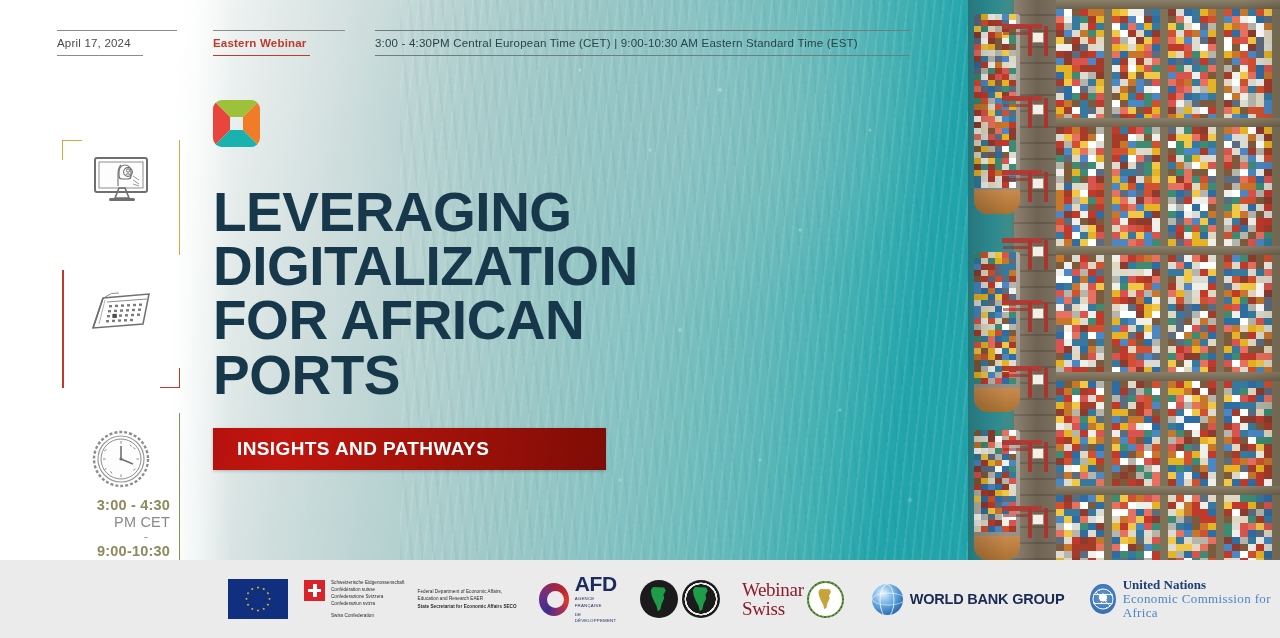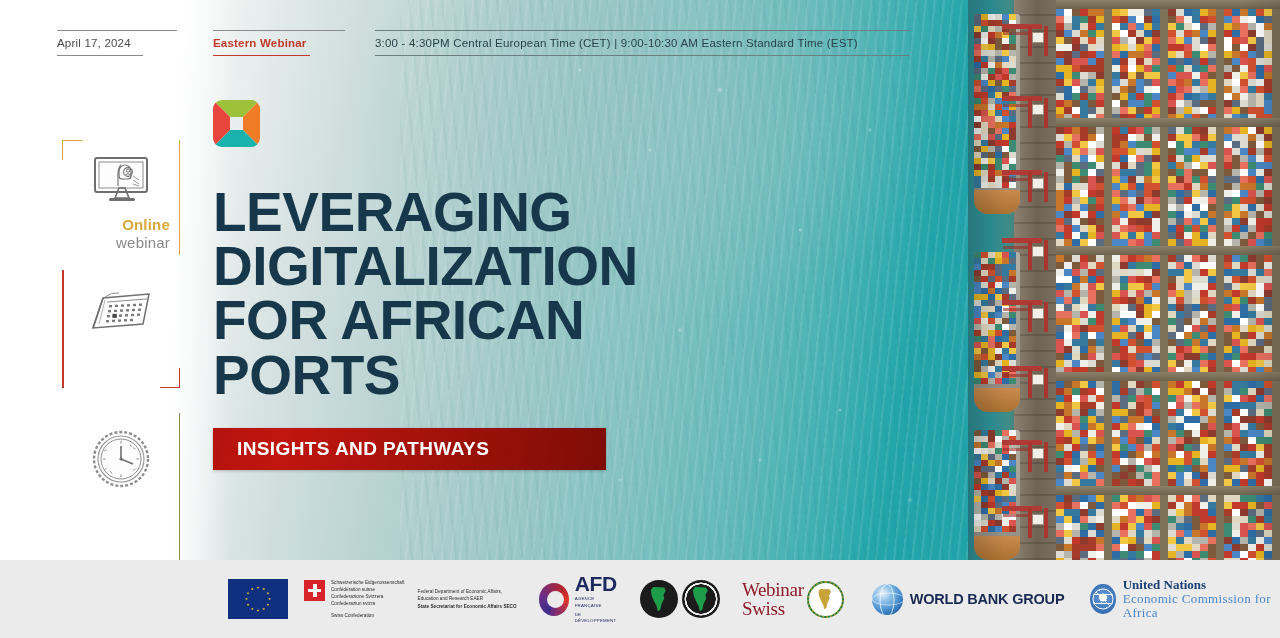--- a/index.html
+++ b/index.html
@@ -2974,24 +2974,20 @@
       <circle cx="43" cy="16.6" r="1.6" fill="none" stroke="#6f6f6f" stroke-width="1"></circle>
       <path d="M40.6 20.6 q2.4 -1.8 4.8 0" fill="none" stroke="#6f6f6f" stroke-width="1"></path>
       <path d="M36 11 q-3 3 -3 9 l0 12" fill="none" stroke="#6f6f6f" stroke-width="1.1"></path>
       <g stroke="#9a9a9a" stroke-width="1">
         <path d="M48 22 l6 4"></path>
           <path d="M48 26 l6 4"></path>
           <path d="M48 30 l6 2"></path>
       </g>
     </svg>
   </div>
-  <div class="ibox-text">
-    <div class="ibox-l1">Online</div>
-    <div class="ibox-l2">webinar</div>
-  </div>
 </div>
 
 <div class="info-box" id="box-date">
   <div class="edge-left"></div>
   <div class="corner br"></div>
   <div class="ibox-icon">
     <svg class="sketch" width="76" height="54" viewBox="0 0 76 54">
       <path d="M10 44 L20 14 L66 10 L60 40 Z" fill="#ffffff" stroke="#6f6f6f" stroke-width="1.5"></path>
       <path d="M10 44 L20 14" fill="none" stroke="#6f6f6f" stroke-width="1.5"></path>
       <path d="M24 18 L64 15" fill="none" stroke="#8d8d8d" stroke-width="1"></path>
@@ -3044,20 +3040,27 @@
         <path d="M47.5 42 l-2.2 1.4"></path>
           <path d="M18.5 22.6 l-2.2 1.4"></path>
         <path d="M47.5 22 l-2.2 -1.4"></path>
           <path d="M18.5 41.4 l-2.2 1.4"></path>
       </g>
       <path d="M33 32 L33 19" stroke="#6f6f6f" stroke-width="1.6" fill="none"></path>
       <path d="M33 32 L45 37" stroke="#6f6f6f" stroke-width="1.6" fill="none"></path>
       <circle cx="33" cy="32" r="1.6" fill="#6f6f6f"></circle>
     </svg>
   </div>
+  <div class="ibox-text">
+    <div class="ibox-l1">3:00 - 4:30</div>
+    <div class="ibox-l2">PM CET</div>
+    <div class="dash">-</div>
+    <div class="ibox-l1">9:00-10:30</div>
+    <div class="ibox-l2">AM EST</div>
+  </div>
 </div>
 
 <div id="content">
 
   <div id="ssatp">
     <div id="ssatp-mark">
       <svg width="47" height="47" viewBox="0 0 47 47">
         <defs>
             <clipPath id="rc">
               <rect x="0" y="0" width="47" height="47" rx="9"></rect>

